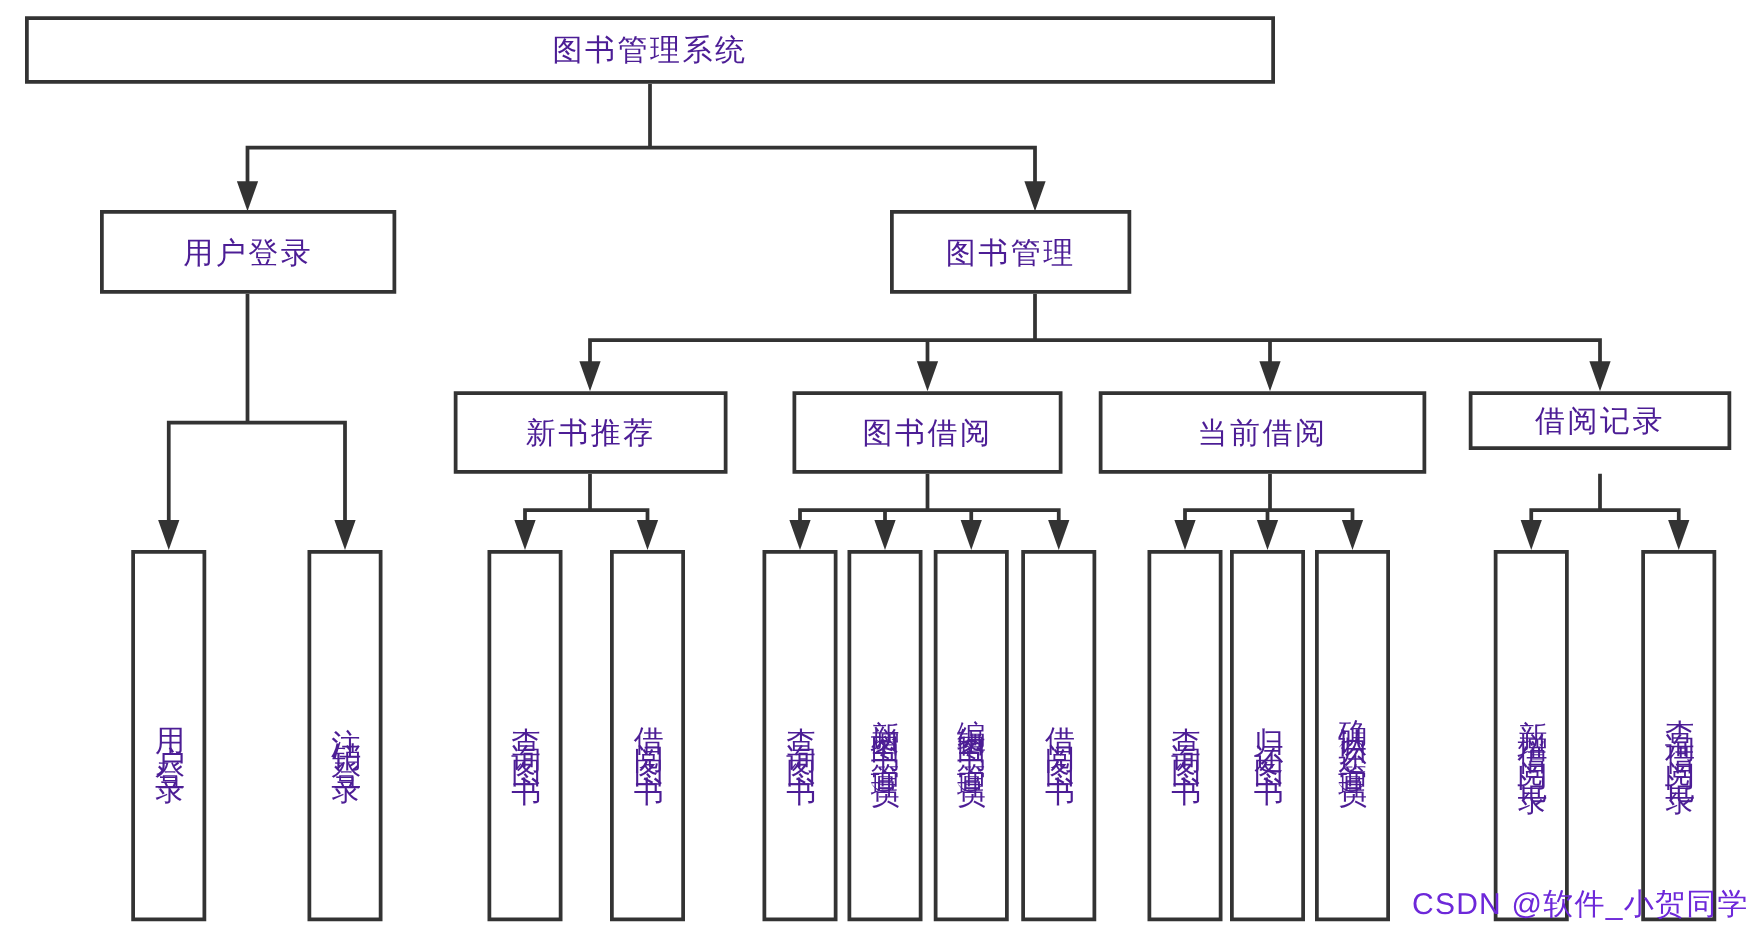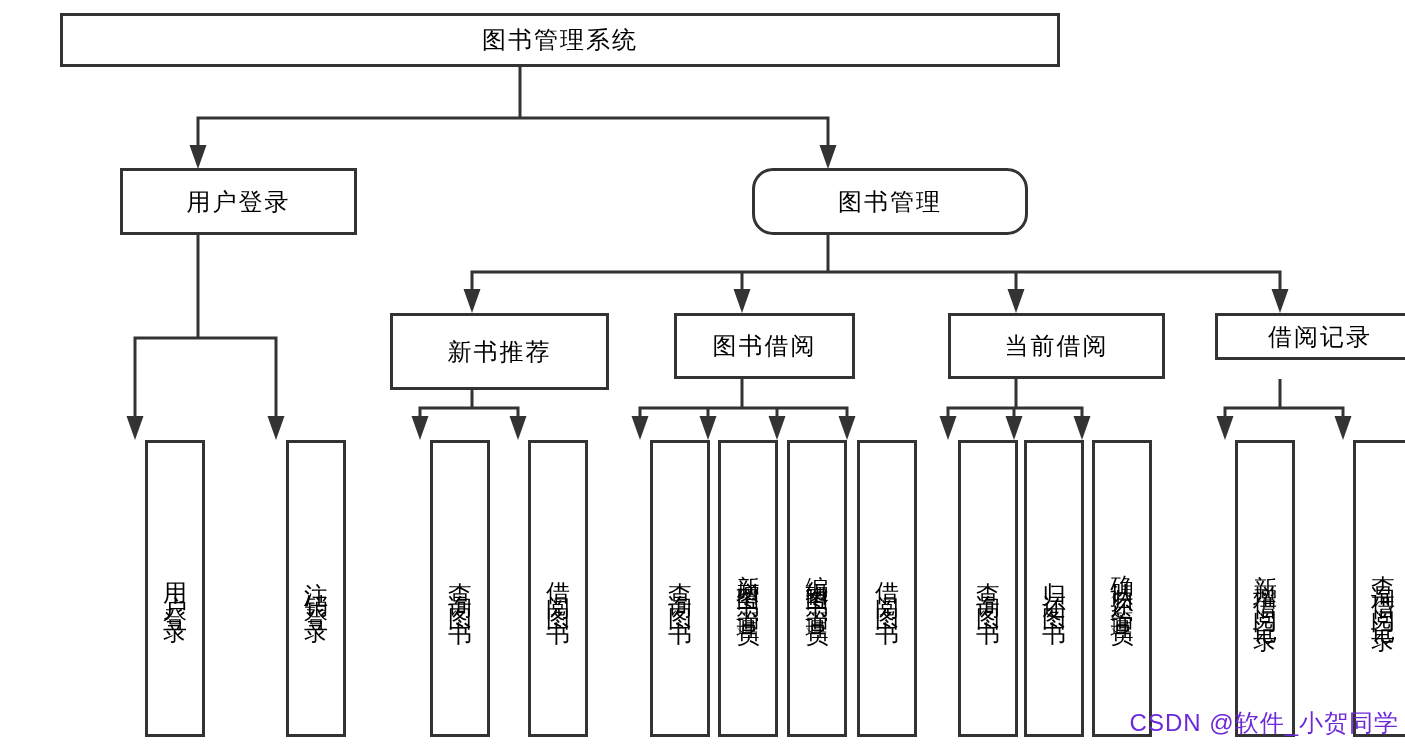--- a/index.html
+++ b/index.html
@@ -10,28 +10,27 @@
     background: #ffffff;
     font-family: "Liberation Sans", sans-serif;
     overflow: hidden;
   }
   #wires { position: absolute; left: 0; top: 0; z-index: 1; }
   .box {
     position: absolute;
     box-sizing: border-box;
     border: 3px solid #333333;
     background: #ffffff;
-    color: #000000;
+    color: #4c1d95;
     display: flex;
     align-items: center;
     justify-content: center;
     z-index: 2;
     font-size: 24px;
     letter-spacing: 2px;
-    margin-left: 40px;
   }
   .vbox span {
     writing-mode: vertical-rl;
     text-orientation: mixed;
     white-space: nowrap;
     line-height: 1;
   }
   .ls-s span { letter-spacing: 13px; }
   .ls-m span { letter-spacing: 11px; }
   .ls-l span { letter-spacing: 7px; font-size: 23px; }
@@ -96,31 +95,31 @@
     </g>
   </svg>
 
   <div class="box" style="left:20px; top:13px; width:1000px; height:54px;">
     <span>图书管理系统</span>
   </div>
 
   <div class="box" style="left:80px; top:168px; width:237px; height:67px;">
     <span>用户登录</span>
   </div>
-  <div class="box" style="left:712px; top:168px; width:276px; height:67px;border-radius:21px;">
+  <div class="box" style="left:712px; top:168px; width:193px; height:67px;">
     <span>图书管理</span>
   </div>
 
-  <div class="box" style="left:350px; top:313px; width:219px; height:77px;text-align:right;">
+  <div class="box" style="left:363px; top:313px; width:219px; height:66px;text-align:right;">
     <span>新书推荐</span>
   </div>
-  <div class="box" style="left:634px; top:313px; width:181px; height:66px;">
+  <div class="box" style="left:634px; top:313px; width:216px; height:66px;">
     <span>图书借阅</span>
   </div>
-  <div class="box" style="left:908px; top:313px; width:217px; height:66px;">
+  <div class="box" style="left:879px; top:313px; width:262px; height:66px;">
     <span>当前借阅</span>
   </div>
   <div class="box" style="left:1175px; top:313px; width:210px; height:47px;">
     <span>借阅记录</span>
   </div>
 
   <div class="box vbox ls-s" style="left:105px; top:440px; width:60px; height:297px;">
     <span>用户登录</span>
   </div>
   <div class="box vbox ls-s" style="left:246px; top:440px; width:60px; height:297px;">

